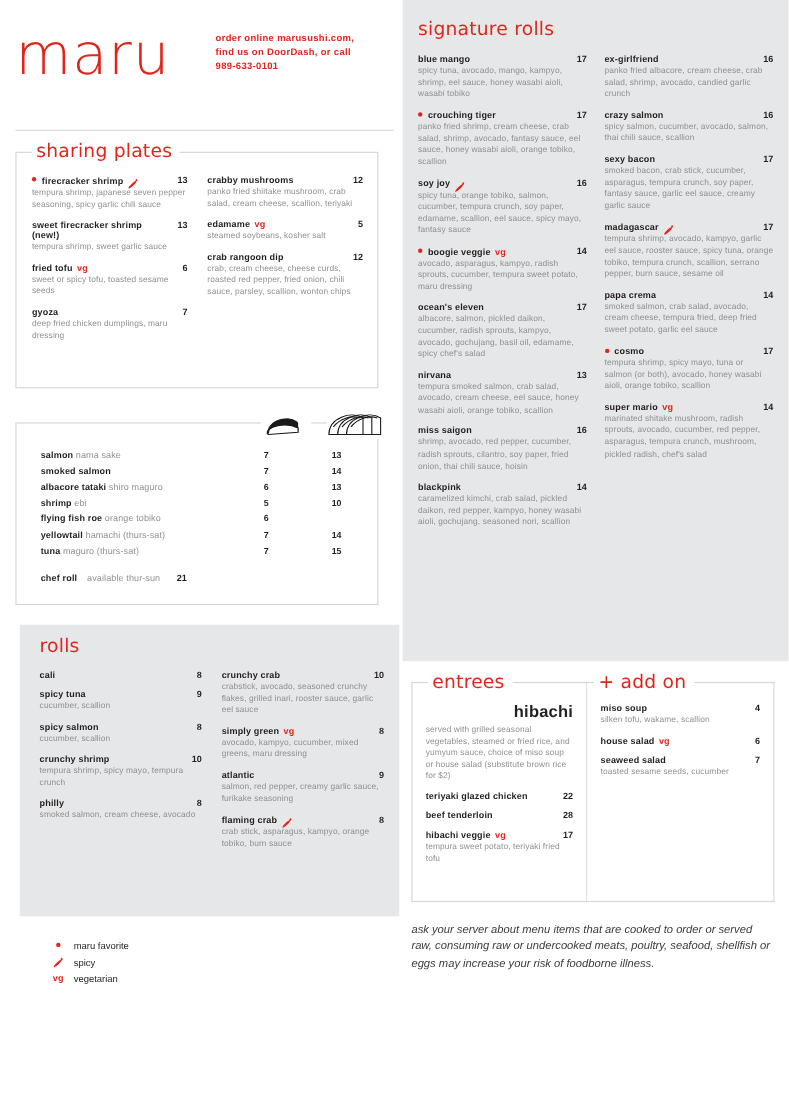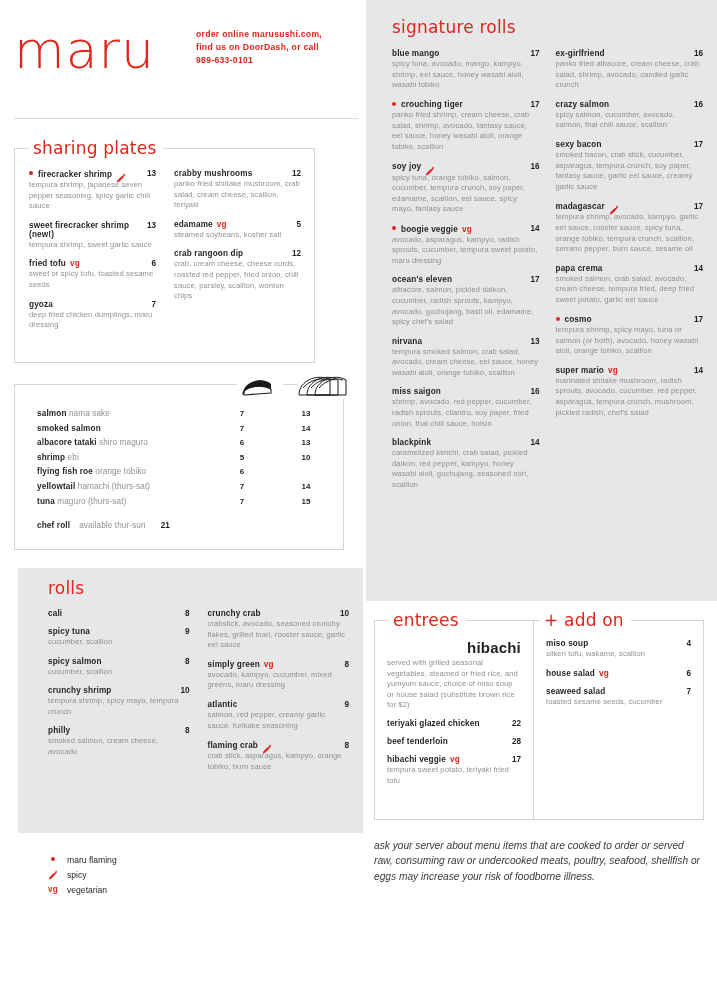--- a/index.html
+++ b/index.html
@@ -66,21 +66,21 @@
   }
   .box-title {
     position: absolute; top: -11px; left: 14px;
     background: #ffffff; padding: 0 7px 0 4px;
     color: #e0251b; font-size: 17px; font-weight: 400;
     letter-spacing: .2px; font-family: "DejaVu Sans", sans-serif;
     line-height: 20px;
   }
 
   
-  .panel { position: absolute; background: #e6e7e8; padding-left: 12px; }
+  .panel { position: absolute; background: #e6e7e8; }
   .panel-title {
     color: #e0251b; font-size: 17px; font-weight: 400;
     letter-spacing: .2px; font-family: "DejaVu Sans", sans-serif;
   }
 
   .cols { display: flex; gap: 18px; }
   .col { flex: 1 1 0; min-width: 0; }
 
   
   .nig-row {
@@ -112,21 +112,21 @@
   <div class="header">
     <div class="logo">maru</div>
   </div>
   <div class="contact">
     <div>order online marusushi.com,</div>
     <div>find us on DoorDash, or call</div>
     <div>989-633-0101</div>
   </div>
   <div class="hr-top"></div>
 
-  <div class="box" style="left:14px; top:148px; width:301px; height:215px;">
+  <div class="box" style="left:14px; top:138px; width:330px; height:215px;">
     <div class="box-title">sharing plates</div>
     <div class="cols" style="padding:20px 13px 0 14px;">
       <div class="col" id="sp-left">
           <div class="entry">
             <div class="row-head">
               <div class="name-wrap">
                 <span class="dot"></span>
                 <span class="item-name">firecracker shrimp</span>
                 <span class="chili"><svg viewBox="0 0 11 10" width="11" height="10">
                     <path d="M8.6 1.2 C8 .4 7.2 .9 7.4 1.7 C7.6 2.4 6.7 2.6 5.4 3.6 C3.6 5 1.6 6.9 .9 8.6 C.6 9.3 1.2 9.6 1.9 9.2 C4.3 7.9 6.6 5.6 7.6 3.9 C8.1 3 8.4 2.6 8.8 2.4 C9.3 2.1 9 1.7 8.6 1.2 Z" fill="#e0251b"></path>
@@ -357,21 +357,21 @@
           </div>
         </div>
     </div>
   </div>
 
   <div class="legend">
     <div class="legend-row">
       <span class="legend-key">
           <span class="dot" style="margin:0;"></span>
         </span>
-      <span class="legend-label">maru flaming</span>
+      <span class="legend-label">maru favorite</span>
     </div>
     <div class="legend-row">
       <span class="legend-key">
         <svg viewBox="0 0 11 10" width="11" height="10">
             <path d="M8.6 1.2 C8 .4 7.2 .9 7.4 1.7 C7.6 2.4 6.7 2.6 5.4 3.6 C3.6 5 1.6 6.9 .9 8.6 C.6 9.3 1.2 9.6 1.9 9.2 C4.3 7.9 6.6 5.6 7.6 3.9 C8.1 3 8.4 2.6 8.8 2.4 C9.3 2.1 9 1.7 8.6 1.2 Z" fill="#e0251b"></path>
           </svg>
       </span>
       <span class="legend-label">spicy</span>
     </div>
     <div class="legend-row">

